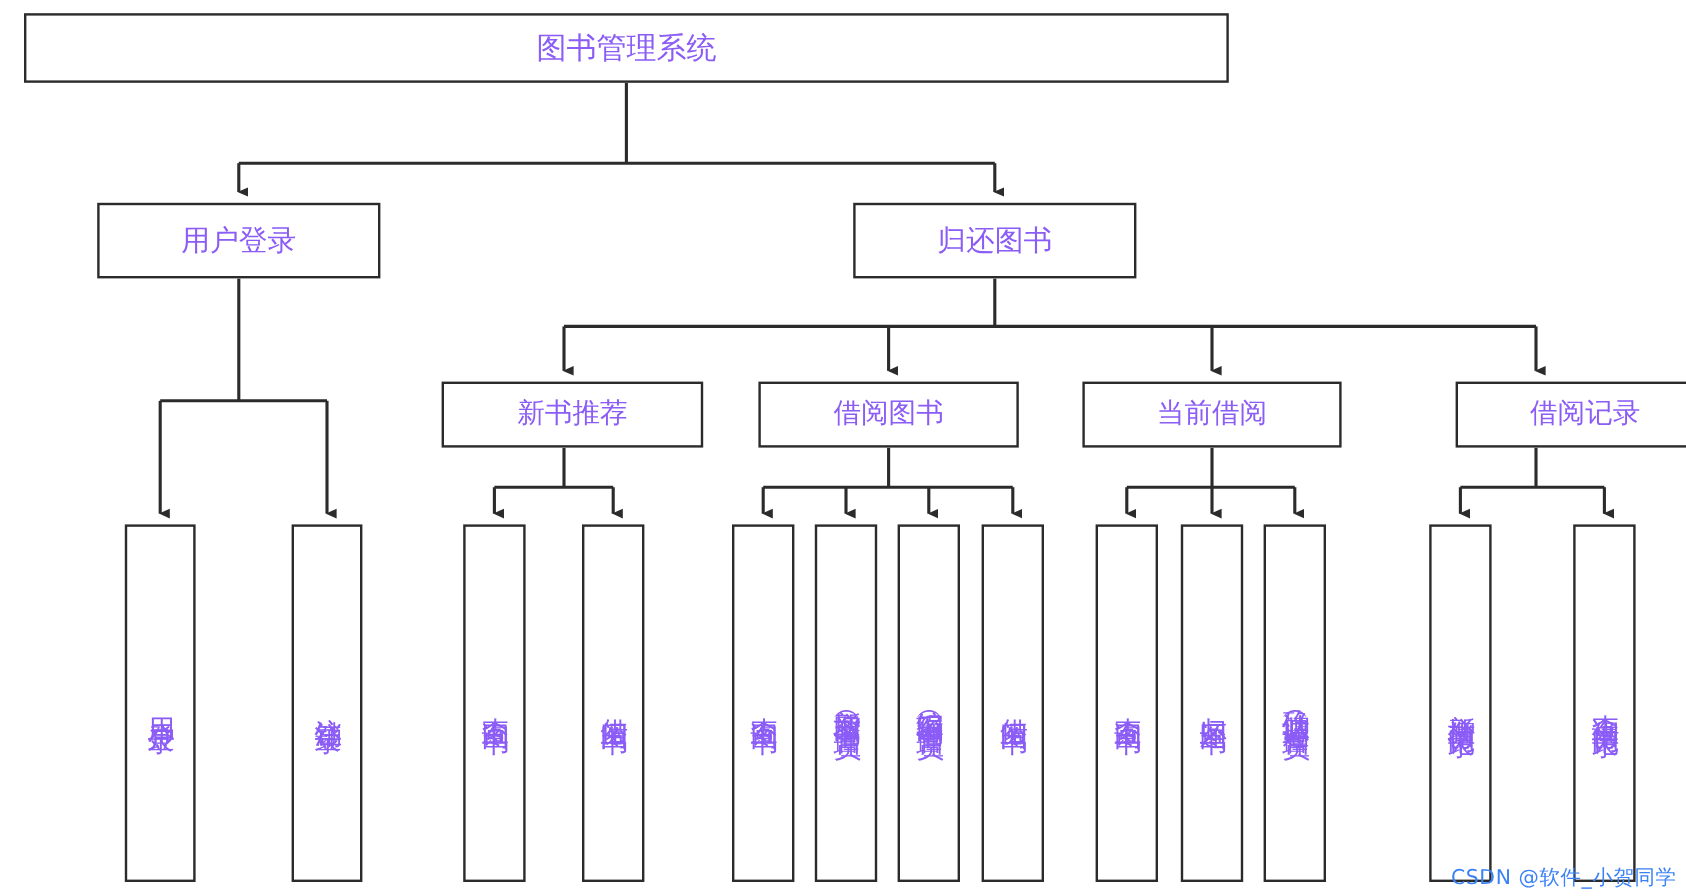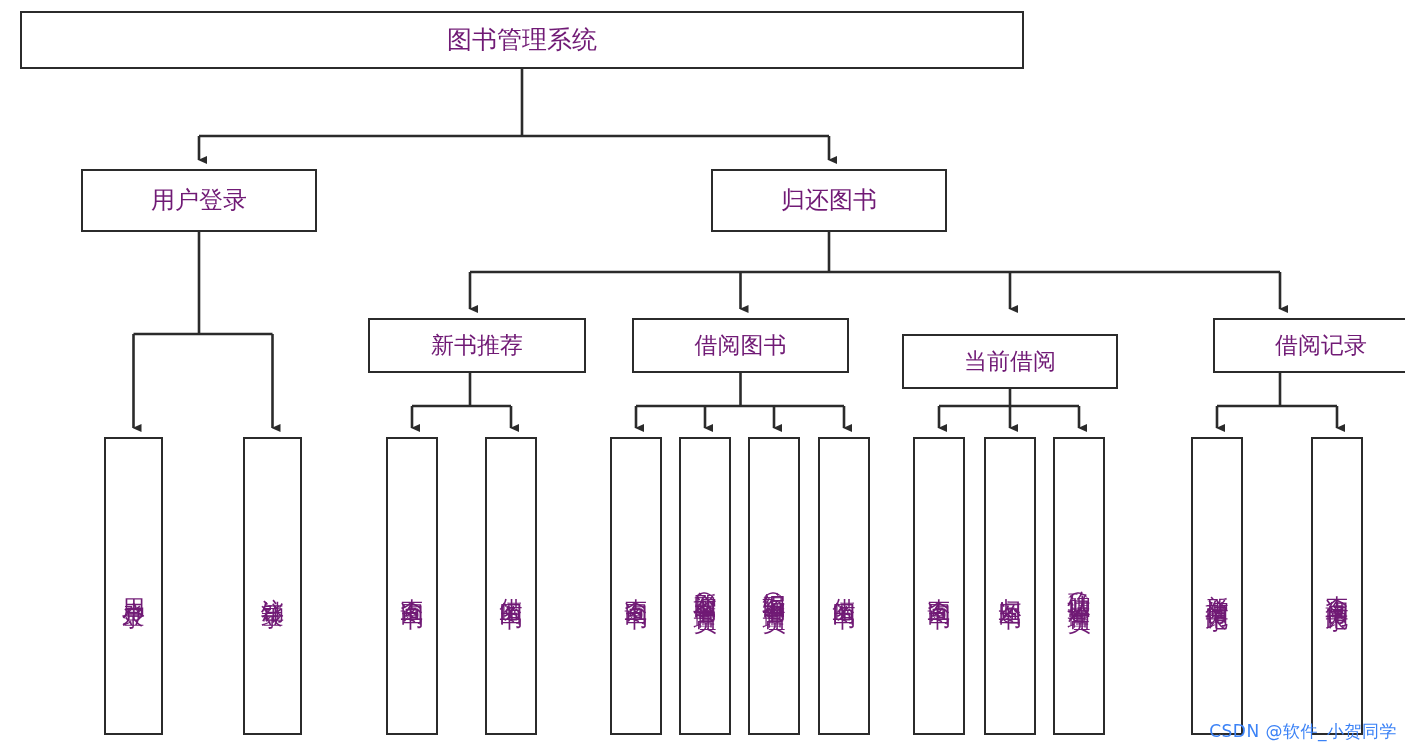--- a/index.html
+++ b/index.html
@@ -27,21 +27,21 @@
     pointer-events: none;
   }
   .node {
     position: absolute;
     box-sizing: border-box;
     background: #ffffff;
     border: 2px solid #2b2b2b;
     display: flex;
     align-items: center;
     justify-content: center;
-    color: #701a75;
+    color: #8b5cf6;
     z-index: 2;
   }
   .node-label {
     display: block;
     text-align: center;
     line-height: 1.18;
     white-space: pre-line;
   }
   .node.root .node-label {
     font-size: 25px;
@@ -132,21 +132,21 @@
       </div>
       <div class="node level2" style="left: 711px; top: 169px; width: 236px; height: 63px;">
         <span class="node-label">归还图书</span>
       </div>
       <div class="node level3" style="left: 368px; top: 318px; width: 218px; height: 55px;">
         <span class="node-label">新书推荐</span>
       </div>
       <div class="node level3" style="left: 632px; top: 318px; width: 217px; height: 55px;">
         <span class="node-label">借阅图书</span>
       </div>
-      <div class="node level3" style="left: 902px; top: 318px; width: 216px; height: 55px; margin-top: 16px;">
+      <div class="node level3" style="left: 902px; top: 318px; width: 216px; height: 55px;">
         <span class="node-label">当前借阅</span>
       </div>
       <div class="node level3" style="left: 1197px; top: 318px; width: 216px; height: 55px; margin-left: 16px;">
         <span class="node-label">借阅记录</span>
       </div>
       <div class="node leaf" style="left: 104px; top: 437px; width: 59px; height: 298px;">
         <span class="node-label">用户登录</span>
       </div>
       <div class="node leaf" style="left: 243px; top: 437px; width: 59px; height: 298px;">
         <span class="node-label">注销登录</span>

